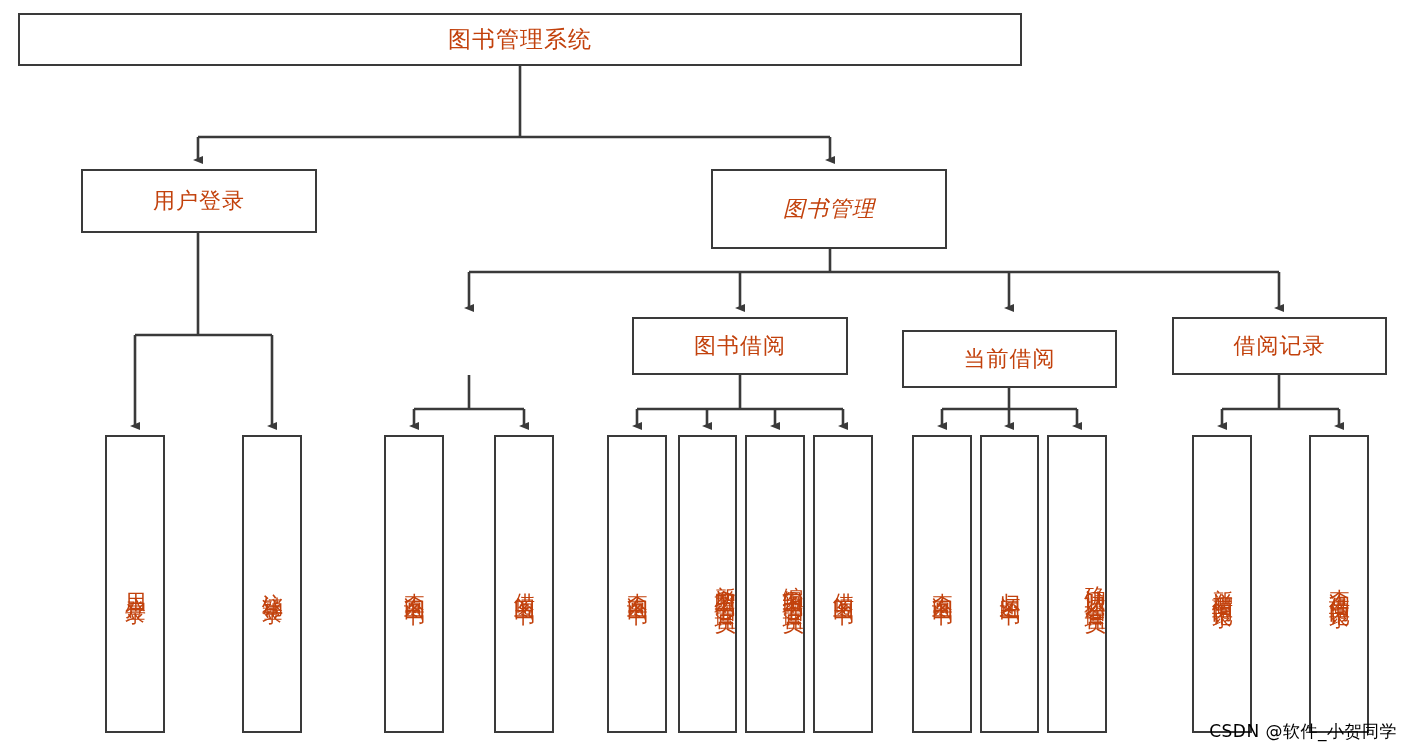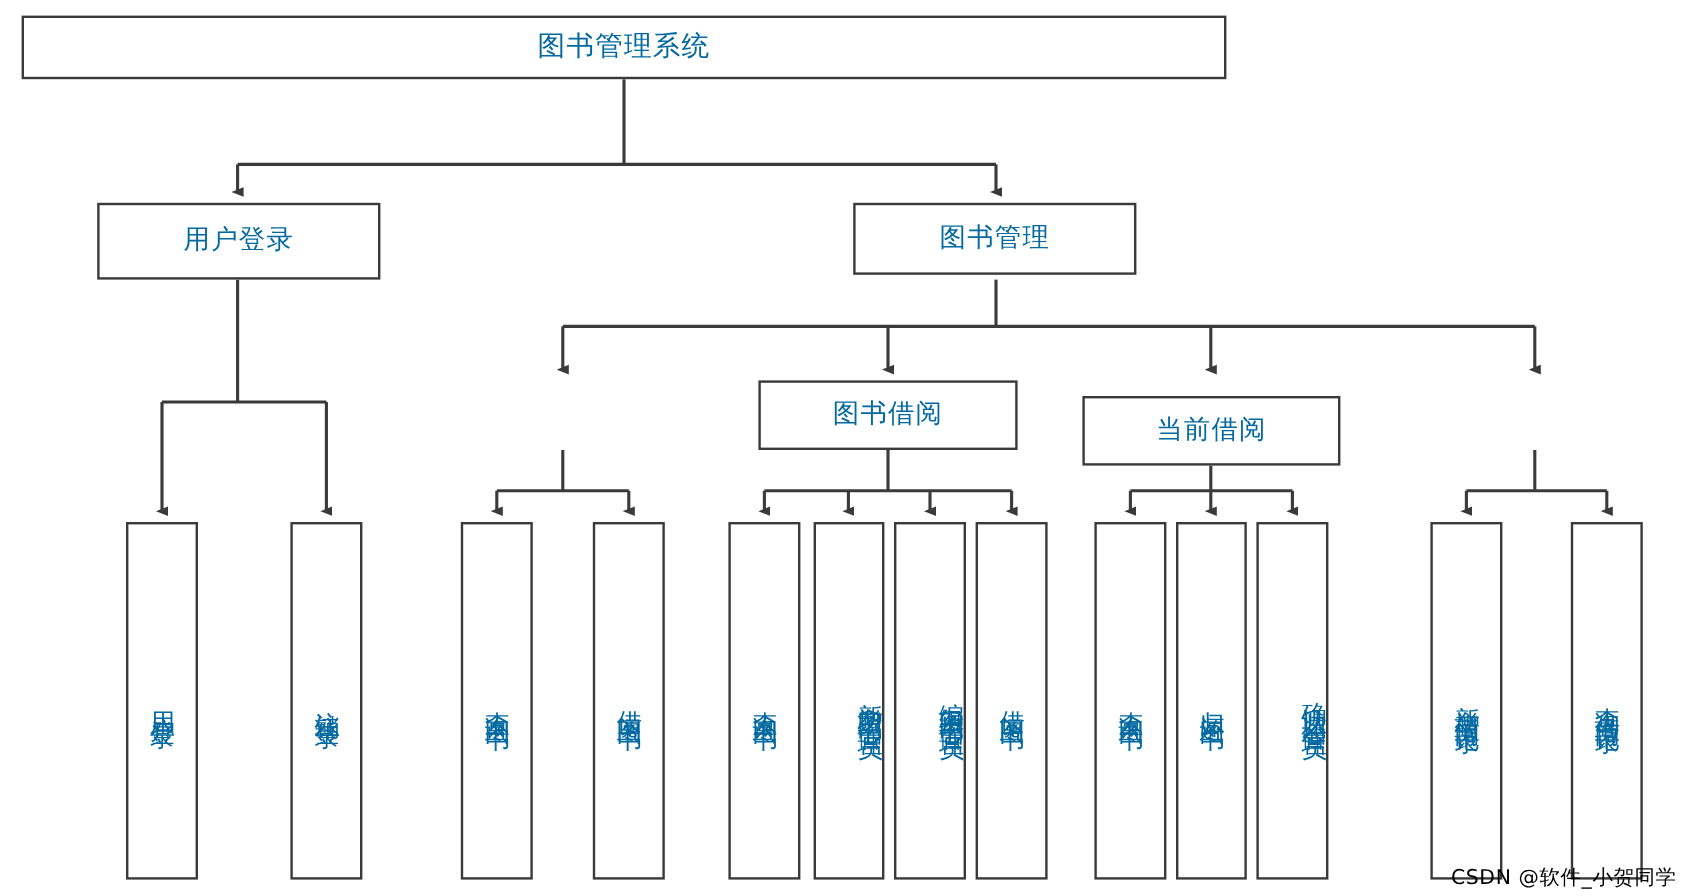--- a/index.html
+++ b/index.html
@@ -28,21 +28,21 @@
     pointer-events: none;
   }
   .node {
     position: absolute;
     box-sizing: border-box;
     border: 2.5px solid #3a3a3a;
     background: #ffffff;
     display: flex;
     align-items: center;
     justify-content: center;
-    color: #0369a1;
+    color: #c2410c;
   }
   .node.horiz {
     font-size: 22px;
     letter-spacing: 1px;
     line-height: 1.1;
   }
   .node.root {
     font-size: 23px;
   }
   .node.vert {
@@ -131,30 +131,33 @@
     </g>
   </svg>
 
   <div class="node horiz root" style="left:18px; top:13px; width:1004px; height:53px;">
     <span class="label">图书管理系统</span>
   </div>
 
   <div class="node horiz" style="left:81px; top:169px; width:236px; height:64px;">
     <span class="label">用户登录</span>
   </div>
-  <div class="node horiz" style="left:711px; top:169px; width:236px; height:60px;">
+  <div class="node horiz" style="left:711px; top:169px; width:236px; height:80px;font-style:italic;">
     <span class="label">图书管理</span>
   </div>
 
   <div class="node horiz" style="left:632px; top:317px; width:216px; height:58px;">
     <span class="label">图书借阅</span>
   </div>
   <div class="node horiz" style="left:902px; top:317px; width:215px; height:58px;margin-top:13px;">
     <span class="label">当前借阅</span>
   </div>
+  <div class="node horiz" style="left:1172px; top:317px; width:215px; height:58px;">
+    <span class="label">借阅记录</span>
+  </div>
 
   <div class="node vert centered" style="left:105px; top:435px; width:60px; height:298px;">
     <span class="label">用户登录</span>
   </div>
   <div class="node vert centered" style="left:242px; top:435px; width:60px; height:298px;">
     <span class="label">注销登录</span>
   </div>
 
   <div class="node vert centered" style="left:384px; top:435px; width:60px; height:298px;">
     <span class="label">查询图书</span>

